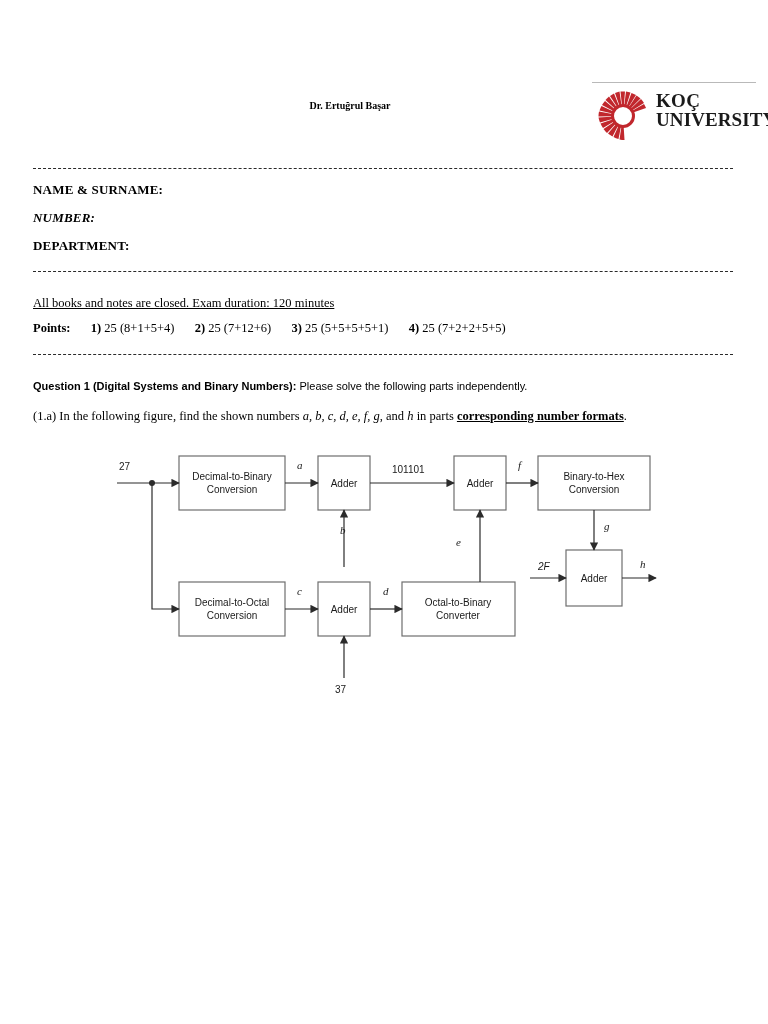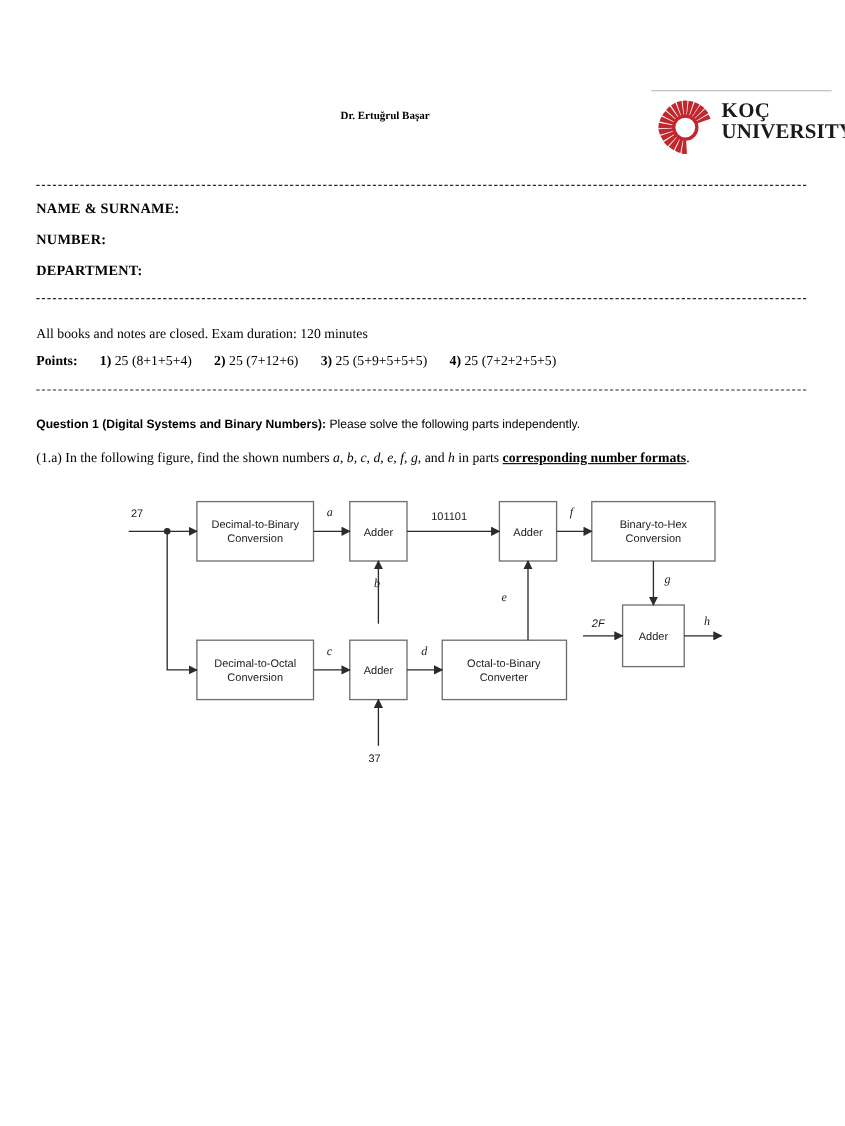--- a/index.html
+++ b/index.html
@@ -100,31 +100,31 @@
   
   .field-label {
     position: absolute;
     left: 33px;
     font-family: "Liberation Serif", serif;
     font-weight: bold;
     font-size: 13px;
     letter-spacing: 0.2px;
   }
   #field-name  { top: 182px; }
-  #field-number{ top: 210px; }
+  #field-number{ top: 210px; font-style: italic; }
   #field-dept  { top: 238px; font-family: Liberation Serif, serif; }
 
   
   .info-line {
     position: absolute;
     left: 33px;
     font-family: "Liberation Serif", serif;
     font-size: 12.5px;
   }
-  #line-closed { top: 296px; }
+  #line-closed { top: 296px; text-decoration: underline; }
   #line-points { top: 321px; white-space: nowrap; }
   #line-points b { font-weight: bold; text-align: center; }
   .pt-gap { display: inline-block; width: 14px; }
 
   
   .q-head {
     position: absolute;
     left: 33px;
     top: 380px;
     font-family: Liberation Sans, sans-serif;
@@ -214,21 +214,21 @@
   <div class="info-line" id="line-points">
     <b>Points:</b>
     <span class="pt-gap"></span>
     <b>1)</b>
     <span>25 (8+1+5+4)</span>
     <span class="pt-gap"></span>
     <b>2)</b>
     <span>25 (7+12+6)</span>
     <span class="pt-gap"></span>
     <b>3)</b>
-    <span>25 (5+9+5+5+5)</span>
+    <span>25 (5+5+5+5+1)</span>
     <span class="pt-gap"></span>
     <b>4)</b>
     <span>25 (7+2+2+5+5)</span>
   </div>
 
   <div class="q-head">
     <b>Question 1 (Digital Systems and Binary Numbers):</b><span> Please solve the following parts independently.</span>
   </div>
   <div class="q-sub"><span>(1.a) In the following figure, find the shown numbers </span><i>a, b, c, d, e, f, g</i><span>, and </span><i>h</i><span> in parts </span><u>corresponding number formats</u><span>.</span></div>
 

